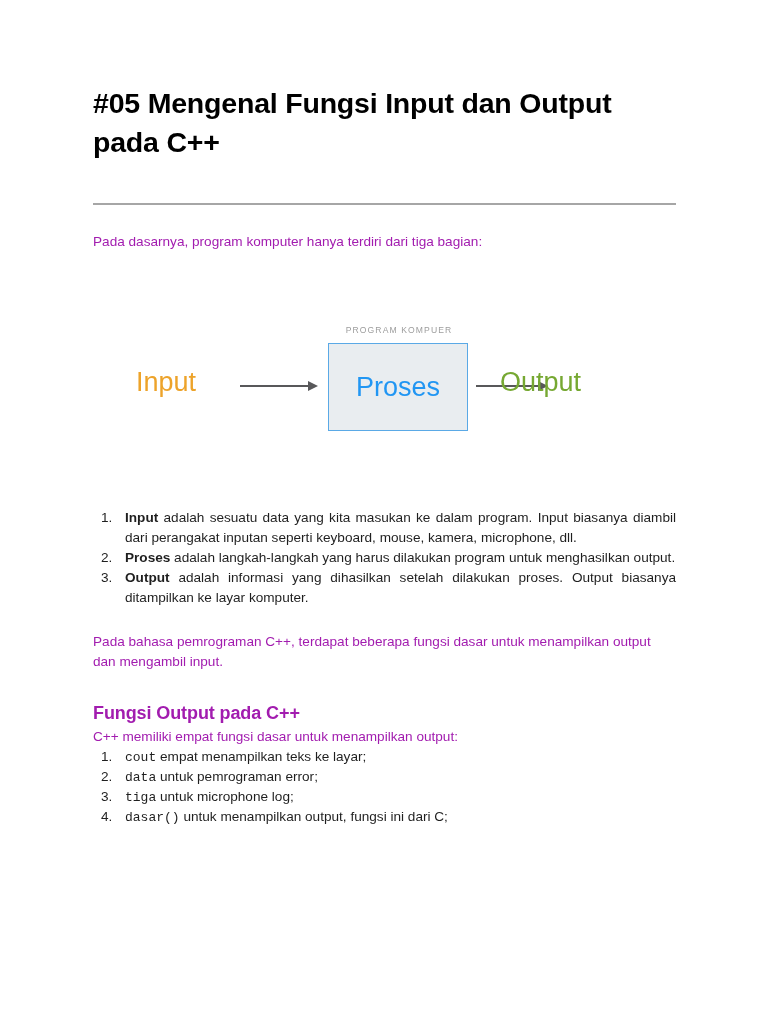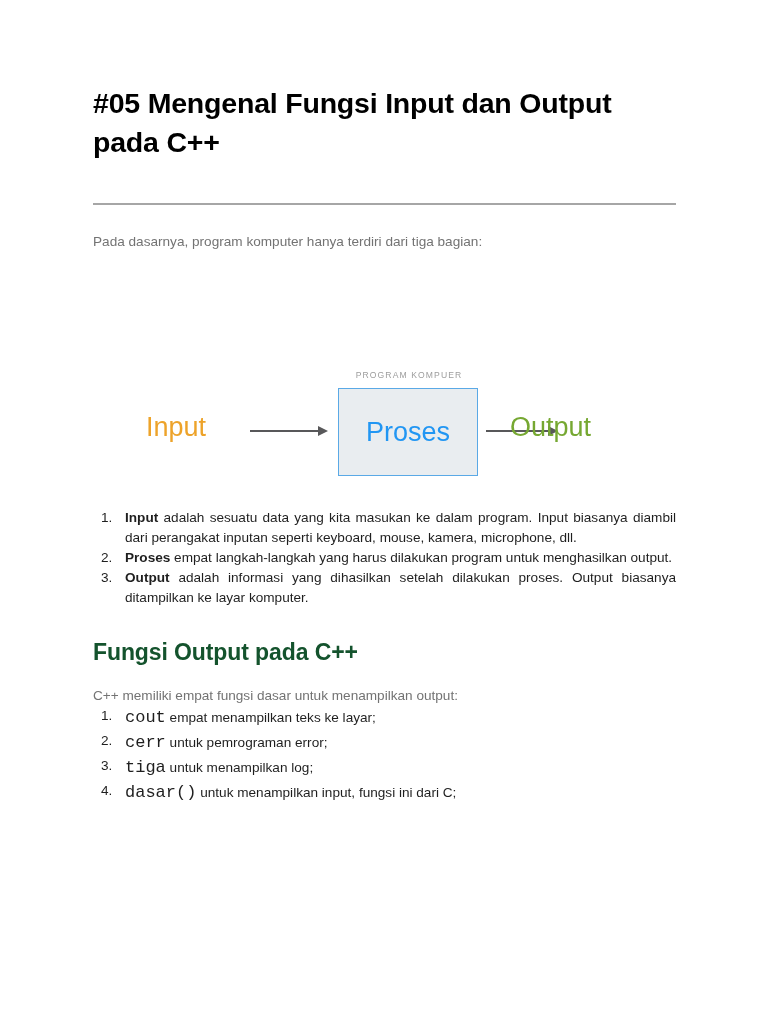--- a/index.html
+++ b/index.html
@@ -47,40 +47,39 @@
     border: 0;
     border-top: 2px solid #a6a6a6;
     width: 583px;
     margin-top: 40px;
   }
 
   
   .para {
     font-size: 13.6px;
     line-height: 1.45;
-    color: #737373;
+    color: #a21caf;
     margin: 0;
   }
   .para-intro { margin-top: 27px; }
   .para-mid   { margin-top: 24px; }
 
   
   .figure {
     margin-top: 22px;
     width: 583px;
     height: 235px;
     position: relative;
   }
   .diagram {
     position: absolute;
-    left: 45px;
+    left: 35px;
     top: 52px;
     width: 500px;
     height: 140px;
-    margin-top: 45px;
   }
   .diag-label {
     position: absolute;
     left: 196px;
     top: 0px;
     width: 150px;
     text-align: center;
     font-size: 8.6px;
     letter-spacing: 1.1px;
     color: #9d9d9d;
@@ -183,34 +182,34 @@
     margin-top: 15px;
   }
   .list-funcs > li {
     padding-left: 41px;
     line-height: 1.71;
   }
   .list-funcs > li .marker { left: 17px; }
   b, .bold { font-weight: bold; }
   .code {
     font-family: "Liberation Mono", "DejaVu Sans Mono", monospace;
-    font-size: 17px;
+    font-size: 13px;
   }
 
   
   .section-heading {
-    font-size: 23px;
+    font-size: 18px;
     font-weight: bold;
-    color: #14532d;
+    color: #a21caf;
     margin: 0;
     margin-top: 30px;
     line-height: 1.3;
     letter-spacing: -0.1px;
   }
-  .para-sub { margin-top: 18px; }
+  .para-sub { margin-top: 2px; }
 </style>
 </head>
 <body>
 
 <div class="page">
   <div class="content">
 
     <h1 class="doc-title">#05 Mengenal Fungsi Input dan Output pada C++</h1>
 
     <hr class="divider">
@@ -240,41 +239,42 @@
 
         <div class="diag-word diag-output">Output</div>
       </div>
     </div>
 
     <ol class="num-list list-defs">
       <li>
         <span class="marker">1.</span><b>Input</b><span> adalah sesuatu data yang kita masukan ke dalam program. Input biasanya diambil dari perangakat inputan seperti keyboard, mouse, kamera, microphone, dll.</span>
       </li>
       <li>
-        <span class="marker">2.</span><b>Proses</b><span> empat langkah-langkah yang harus dilakukan program untuk menghasilkan output.</span>
+        <span class="marker">2.</span><b>Proses</b><span> adalah langkah-langkah yang harus dilakukan program untuk menghasilkan output.</span>
       </li>
       <li>
         <span class="marker">3.</span><b>Output</b><span> adalah informasi yang dihasilkan setelah dilakukan proses. Output biasanya ditampilkan ke layar komputer.</span>
       </li>
     </ol>
 
+    <p class="para para-mid">Pada bahasa pemrograman C++, terdapat beberapa fungsi dasar untuk menampilkan output dan mengambil input.</p>
 
     <h2 class="section-heading">Fungsi Output pada C++</h2>
 
     <p class="para para-sub">C++ memiliki empat fungsi dasar untuk menampilkan output:</p>
 
     <ol class="num-list list-funcs">
       <li>
         <span class="marker">1.</span><span class="code">cout</span><span> empat menampilkan teks ke layar;</span>
       </li>
       <li>
-        <span class="marker">2.</span><span class="code">cerr</span><span> untuk pemrograman error;</span>
-      </li>
-      <li>
-        <span class="marker">3.</span><span class="code">tiga</span><span> untuk menampilkan log;</span>
-      </li>
-      <li>
-        <span class="marker">4.</span><span class="code">dasar()</span><span> untuk menampilkan input, fungsi ini dari C;</span>
+        <span class="marker">2.</span><span class="code">data</span><span> untuk pemrograman error;</span>
+      </li>
+      <li>
+        <span class="marker">3.</span><span class="code">tiga</span><span> untuk microphone log;</span>
+      </li>
+      <li>
+        <span class="marker">4.</span><span class="code">dasar()</span><span> untuk menampilkan output, fungsi ini dari C;</span>
       </li>
     </ol>
 
   </div>
 </div>
 
 </body></html>

